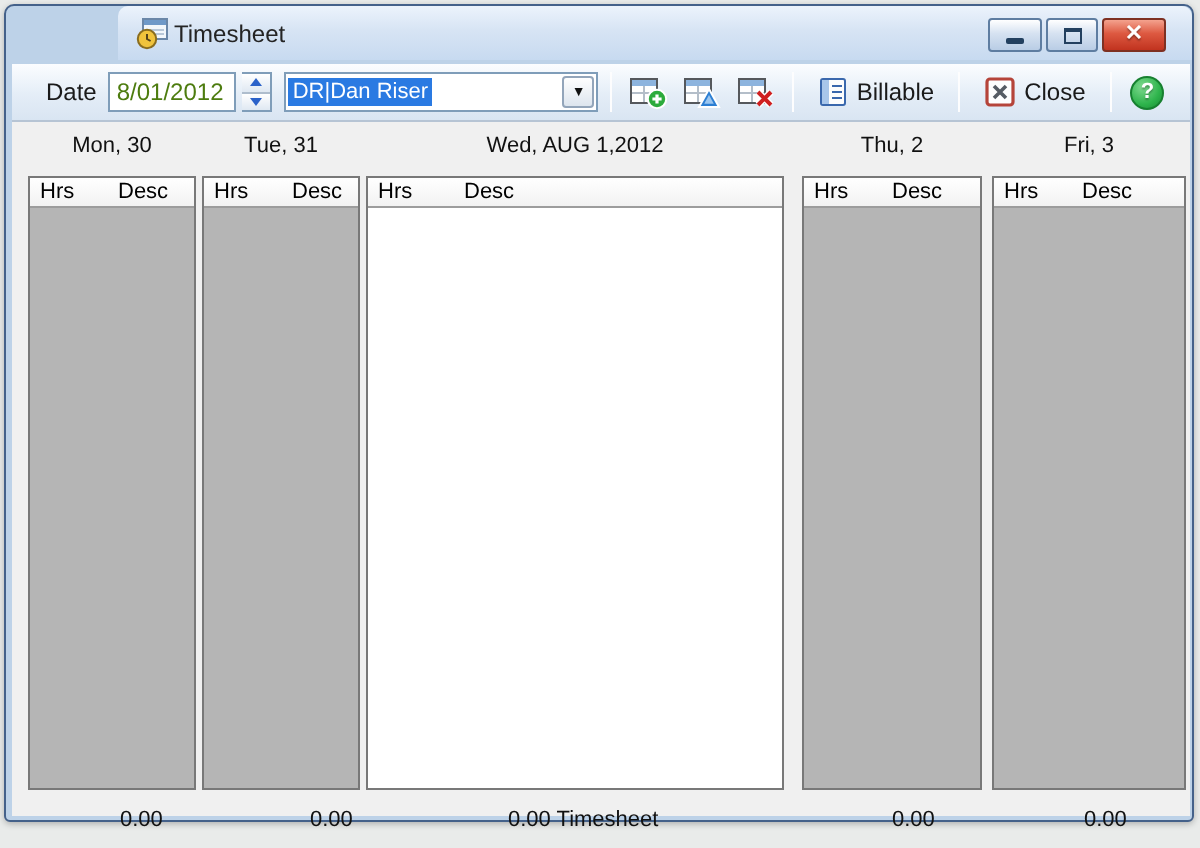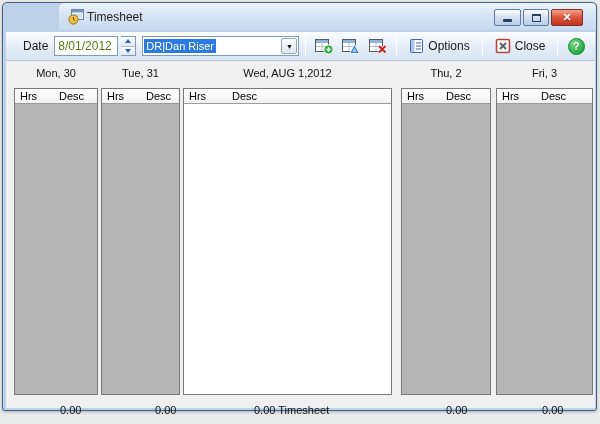--- a/index.html
+++ b/index.html
@@ -207,21 +207,21 @@
       <div class="tb-sep"></div>
 
       <div class="txt-btn">
         <svg width="15" height="16" viewBox="0 0 15 16">
           <rect x="1.5" y="1.5" width="12" height="13" rx="1" fill="#fdfdfd" stroke="#3a68ad"></rect>
           <rect x="2" y="2" width="3.5" height="12" fill="#a8c6ea"></rect>
           <line x1="7" y1="5" x2="12" y2="5" stroke="#3a68ad"></line>
           <line x1="7" y1="8" x2="12" y2="8" stroke="#3a68ad"></line>
           <line x1="7" y1="11" x2="12" y2="11" stroke="#3a68ad"></line>
         </svg>
-        <span>Options</span>
+        <span>Billable</span>
       </div>
 
       <div class="tb-sep"></div>
 
       <div class="txt-btn">
         <svg width="16" height="16" viewBox="0 0 16 16">
           <rect x="1.5" y="1.5" width="13" height="13" rx="1.5" fill="#fdfdfd" stroke="#b5443a" stroke-width="1.6"></rect>
           <path d="M5 5l6 6M11 5l-6 6" stroke="#555b63" stroke-width="1.8"></path>
         </svg>
         <span>Close</span>

